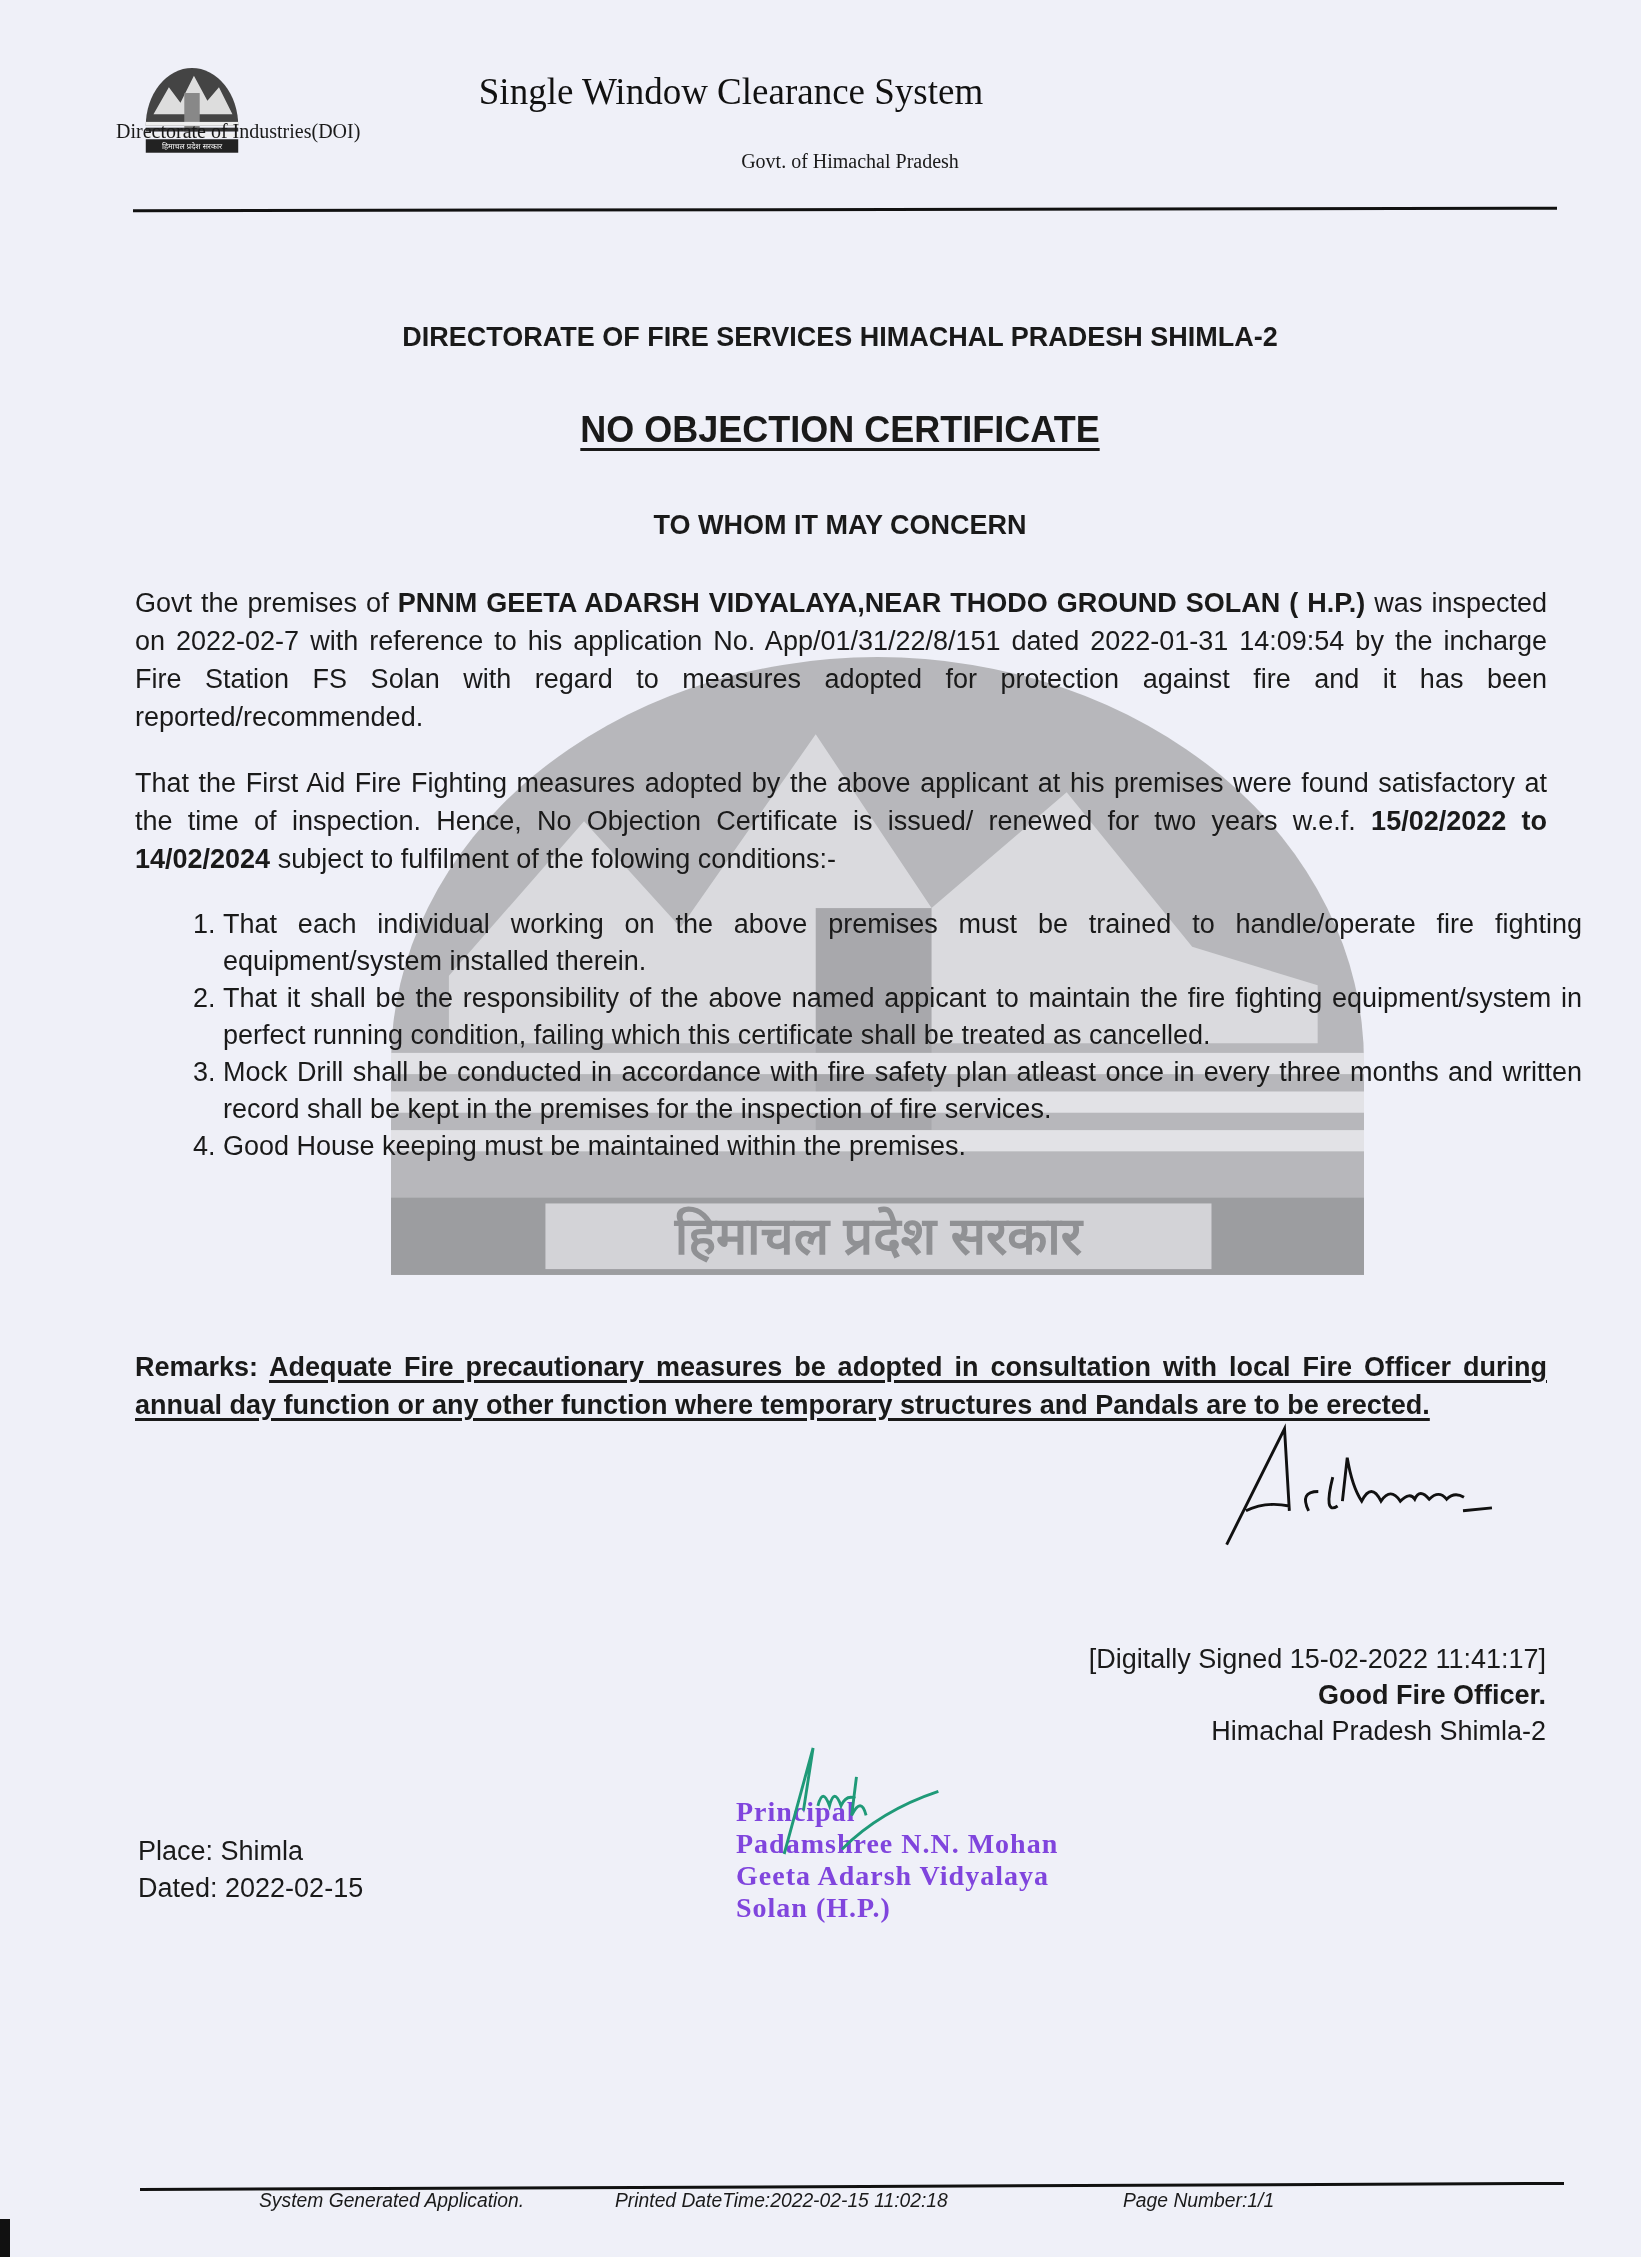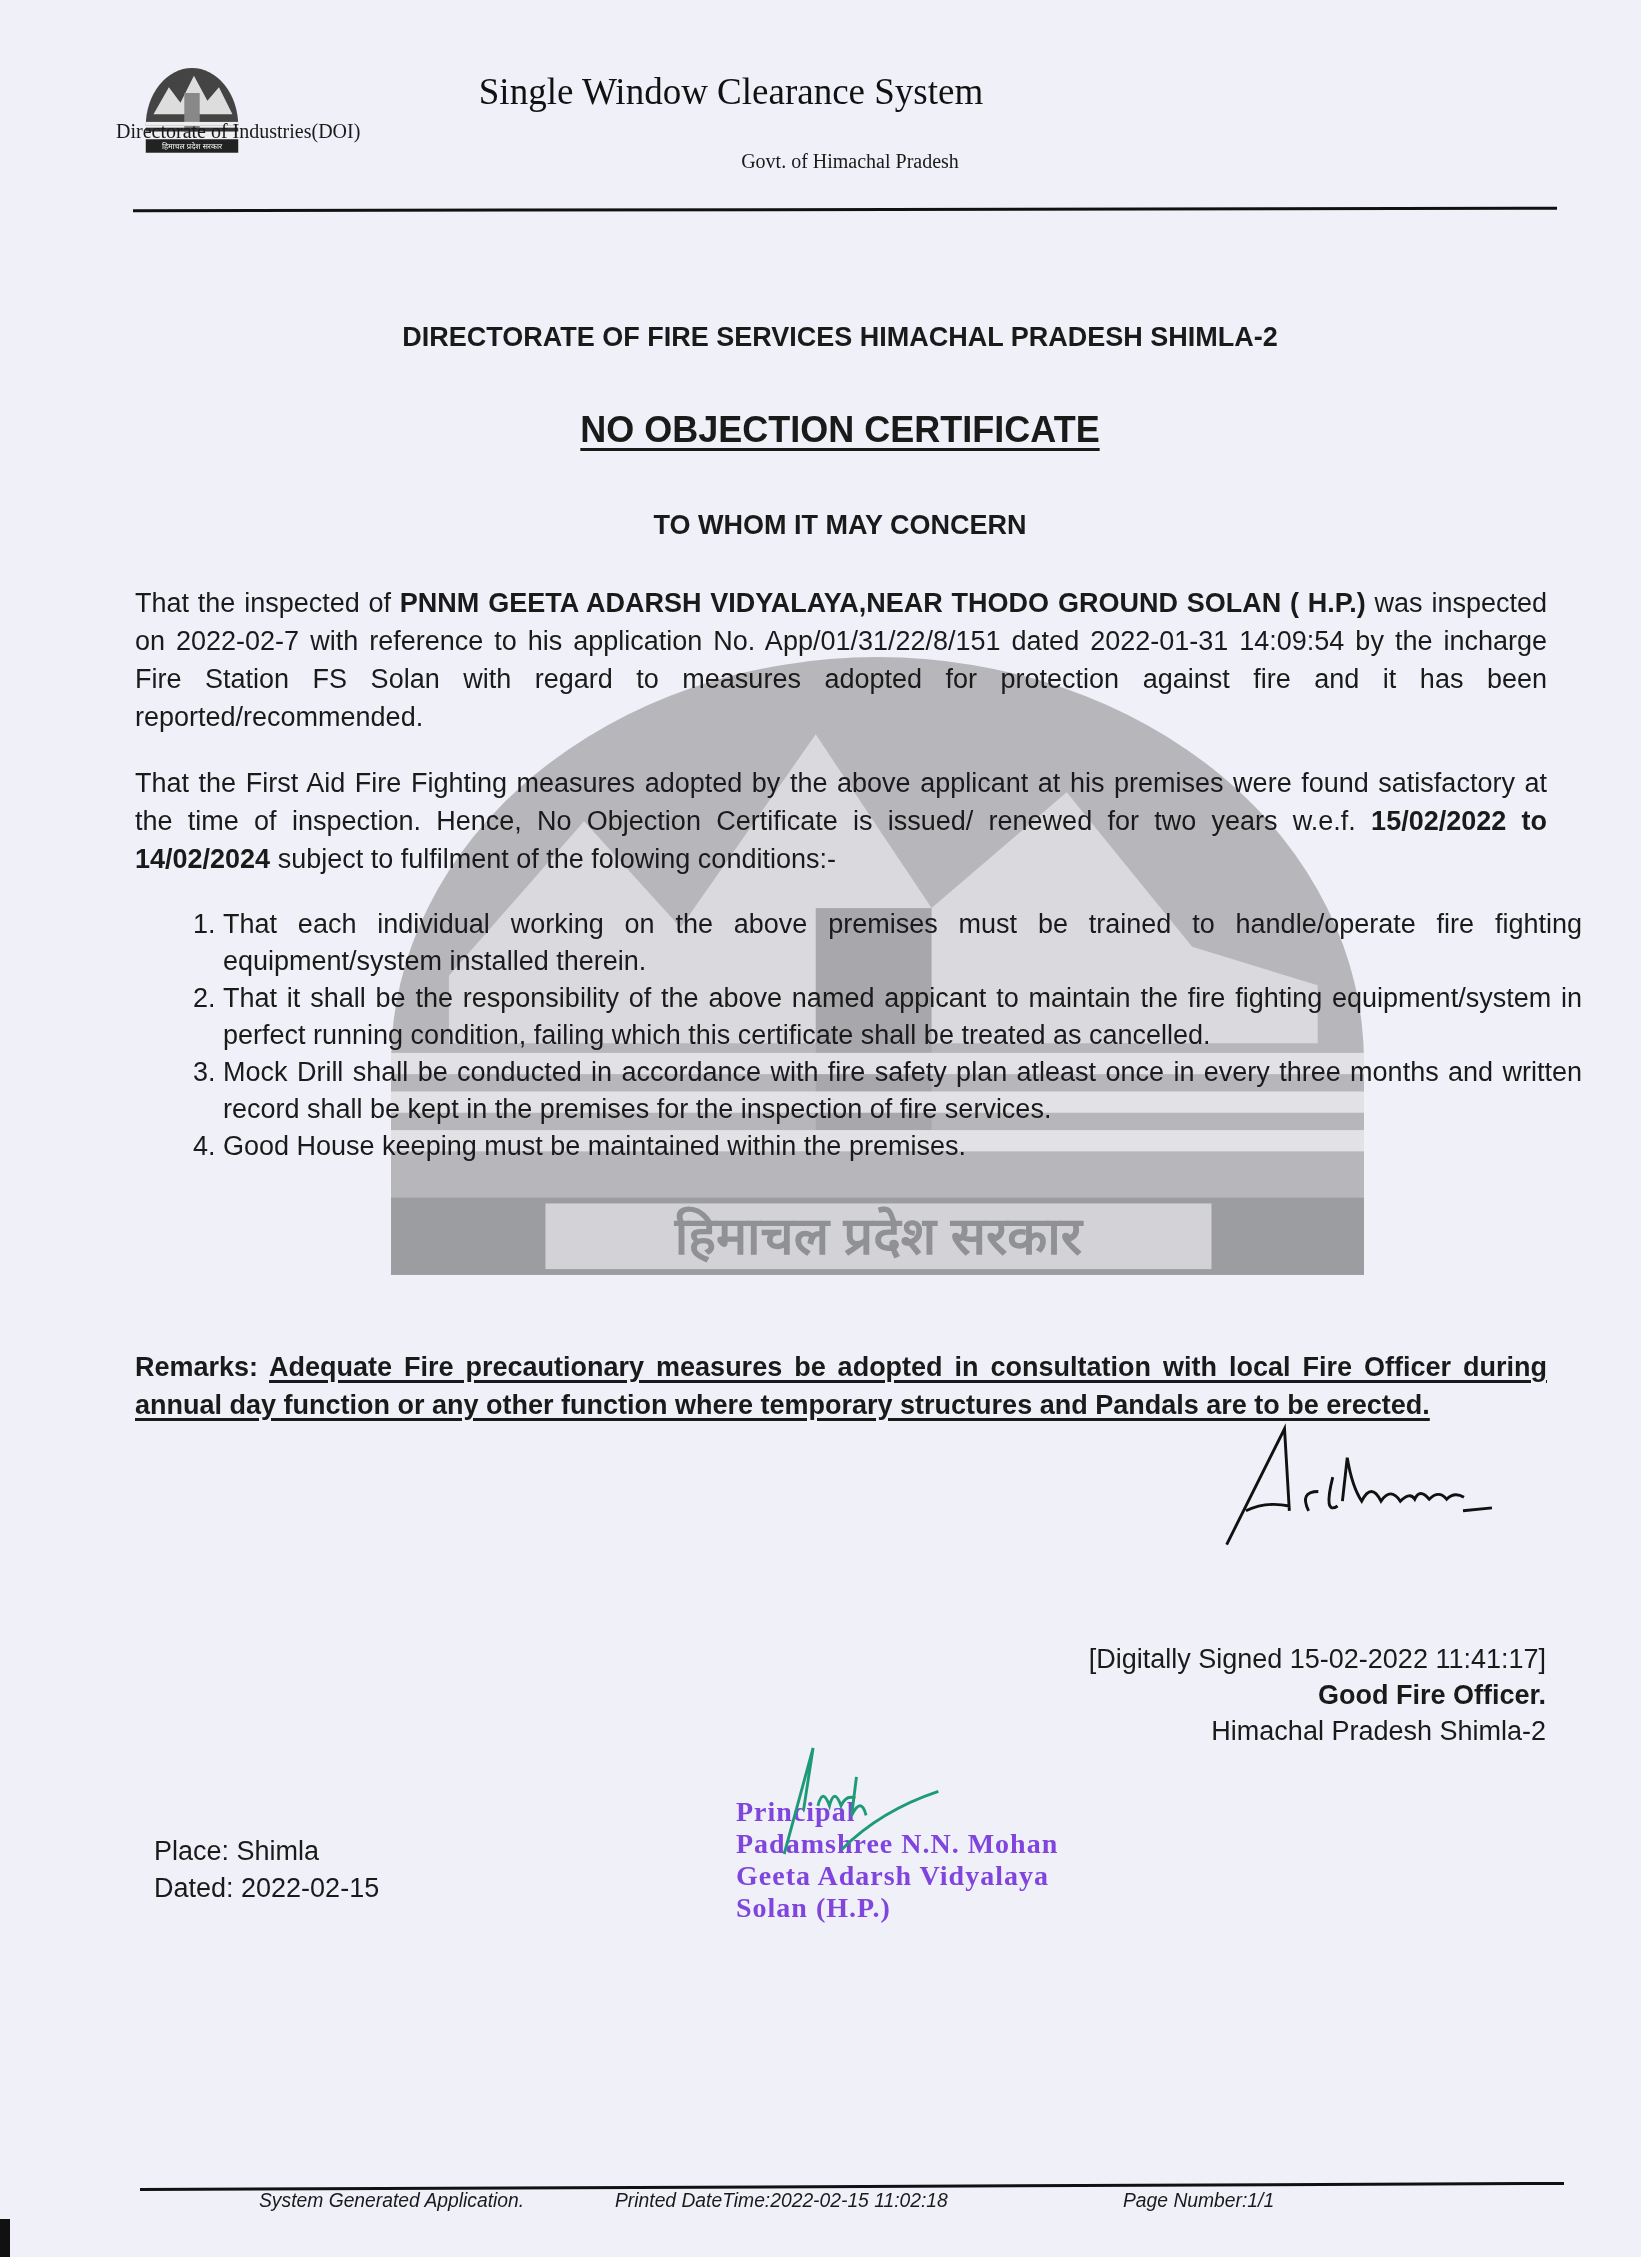--- a/index.html
+++ b/index.html
@@ -32,21 +32,21 @@
   ol.conds li { margin:0; }
 
   .remarks { left:135px; top:1348px; width:1412px; font-size:27px; line-height:38px; font-weight:bold; text-align:justify; }
   .remarks u { text-decoration:underline; text-decoration-thickness:2.9px; text-underline-offset:3.9px; }
 
   .sig1 { left:1217px; top:1419px; width:328px; height:145px; }
 
   .signed-block { right:95px; top:1641px; text-align:right; font-size:27px; line-height:36px; }
   .signed-block .b { font-weight:bold; }
 
-  .place { left:154px; top:1833px; font-size:27px; line-height:37px; }
+  .place { left:138px; top:1833px; font-size:27px; line-height:37px; }
 
   .stamp { left:736px; top:1738px; width:348px; }
   .stamp .st { font-family:"Liberation Serif", serif; font-weight:bold; color:#6d28d9; font-size:28px; line-height:32px; letter-spacing:1px; opacity:0.85; }
   .stamp svg { position:absolute; left:0; top:0; }
 
   .rule-bot { left:140px; top:2185px; width:1424px; height:2.9px; background:#111; transform:rotate(-0.25deg); }
   .foot { top:2190px; font-size:19.3px; font-style:italic; }
   .f1 { left:259px; } .f2 { left:615px; } .f3 { left:1123px; }
   .edge { left:0; top:2219px; width:9.7px; height:39px; background:#111; }
 </style>
@@ -82,21 +82,21 @@
     <rect x="160" y="566" width="690" height="68" fill="#bdbdbd"></rect>
     <text x="505" y="618" font-size="54" font-weight="bold" fill="#444" text-anchor="middle">हिमाचल प्रदेश सरकार</text>
   </svg>
 </div>
 
 <div class="abs dept">DIRECTORATE OF FIRE SERVICES HIMACHAL PRADESH SHIMLA-2</div>
 <div class="abs noc">NO OBJECTION CERTIFICATE</div>
 <div class="abs twimc">TO WHOM IT MAY CONCERN</div>
 
 <div class="abs para p1">
-  <span>That the inspected of </span><b>PNNM GEETA ADARSH VIDYALAYA,NEAR THODO GROUND SOLAN ( H.P.)</b><span> was inspected on 2022-02-7 with reference to his application No. App/01/31/22/8/151 dated 2022-01-31 14:09:54 by the incharge Fire Station FS Solan with regard to measures adopted for protection against fire and it has been reported/recommended.</span>
+  <span>Govt the premises of </span><b>PNNM GEETA ADARSH VIDYALAYA,NEAR THODO GROUND SOLAN ( H.P.)</b><span> was inspected on 2022-02-7 with reference to his application No. App/01/31/22/8/151 dated 2022-01-31 14:09:54 by the incharge Fire Station FS Solan with regard to measures adopted for protection against fire and it has been reported/recommended.</span>
 </div>
 
 <div class="abs para p2">
   <span>That the First Aid Fire Fighting measures adopted by the above applicant at his premises were found satisfactory at the time of inspection. Hence, No Objection Certificate is issued/ renewed for two years w.e.f. </span><b>15/02/2022 to 14/02/2024</b><span> subject to fulfilment of the folowing conditions:-</span>
 </div>
 
 <ol class="conds">
   <li>That each individual working on the above premises must be trained to handle/operate fire fighting equipment/system installed therein.</li>
   <li>That it shall be the responsibility of the above named appicant to maintain the fire fighting equipment/system in perfect running condition, failing which this certificate shall be treated as cancelled.</li>
   <li>Mock Drill shall be conducted in accordance with fire safety plan atleast once in every three months and written record shall be kept in the premises for the inspection of fire services.</li>

